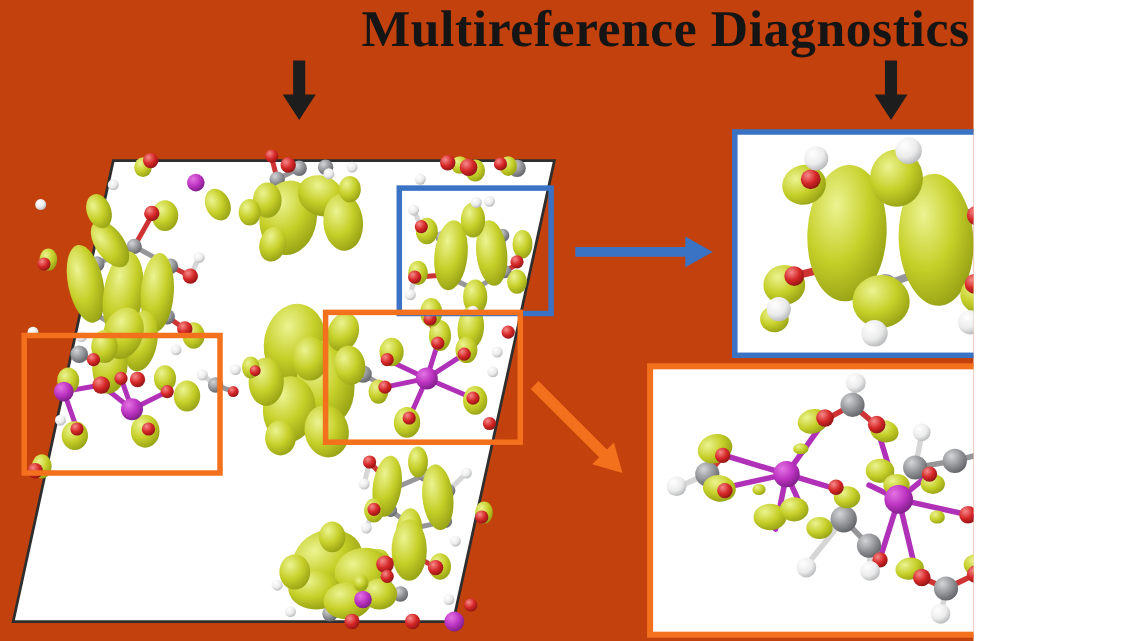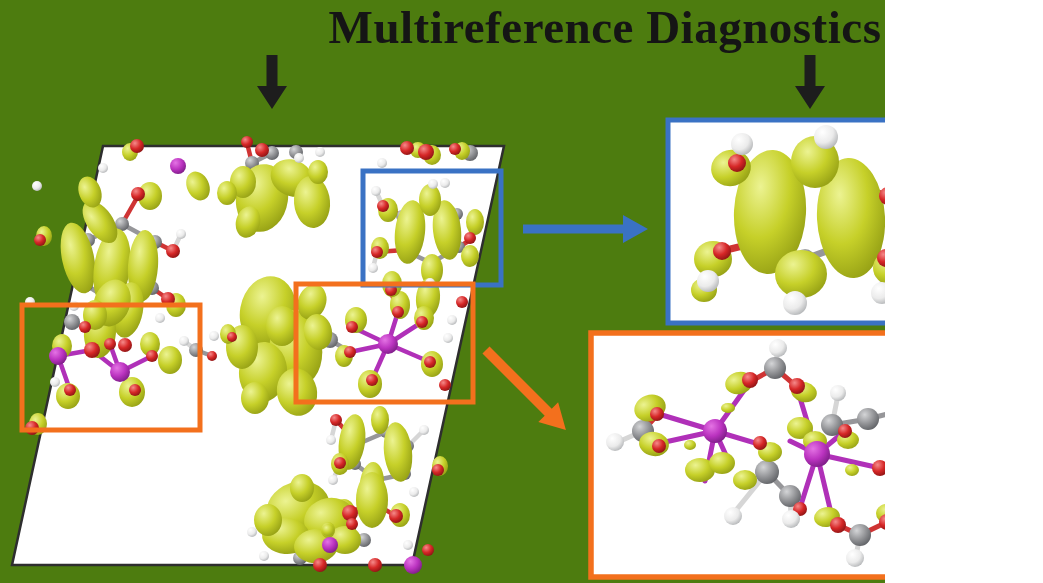--- a/index.html
+++ b/index.html
@@ -1,16 +1,16 @@
 <!DOCTYPE html>
 <html><head>
 <meta charset="utf-8">
 <style>
   html,body{margin:0;padding:0;background:#ffffff;}
-  .figure{position:relative;width:885px;height:583px;background:#4d7c0f;overflow:hidden;
+  .figure{position:relative;width:885px;height:583px;background:#c2410c;overflow:hidden;
           font-family:"Liberation Serif","DejaVu Serif",serif;}
   .title{position:absolute;left:160px;top:0px;width:890px;margin:0;text-align:center;
          font-size:47px;font-weight:700;color:#151515;letter-spacing:0.5px;line-height:54px;}
   svg.scene{position:absolute;left:0;top:0;}
 </style>
 </head>
 <body>
 
 <div class="figure">
   <h1 class="title">Multireference Diagnostics</h1>

